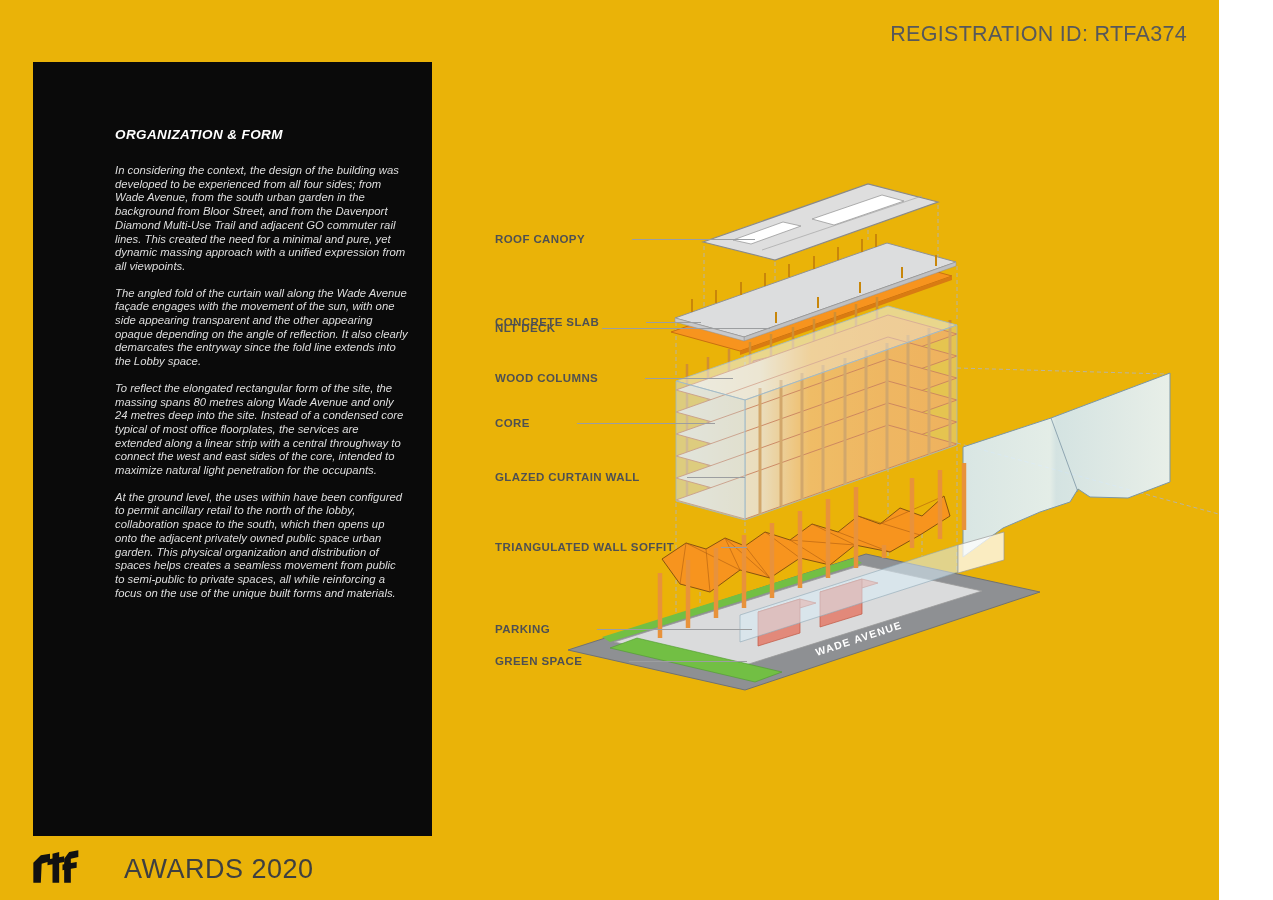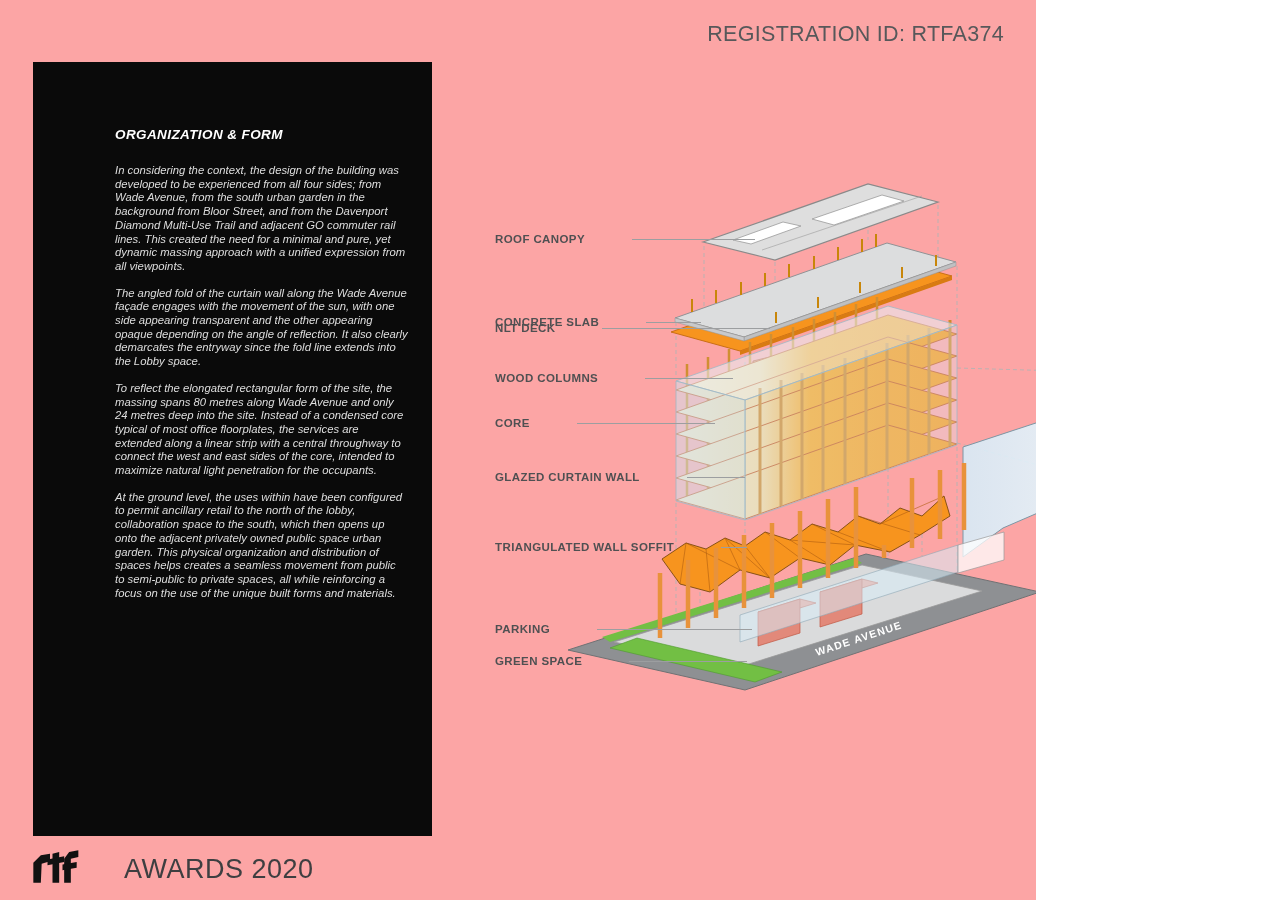--- a/index.html
+++ b/index.html
@@ -1,18 +1,18 @@
 <!DOCTYPE html>
 <html><head>
 <meta charset="utf-8">
 <style>
   * { margin:0; padding:0; box-sizing:border-box; }
   html,body { background:#ffffff; }
   .page {
-    position:relative; width:1036px; height:900px; background:#fca5a5;
+    position:relative; width:1219px; height:900px; background:#eab308;
     font-family:"Liberation Sans", sans-serif; overflow:hidden;
   }
   
   .reg-id {
     position:absolute; top:22px; right:32px;
     font-size:21.5px; color:#57585a; letter-spacing:.3px;
   }
   
   .panel {
     position:absolute; left:33px; top:62px; width:399px; height:774px;

